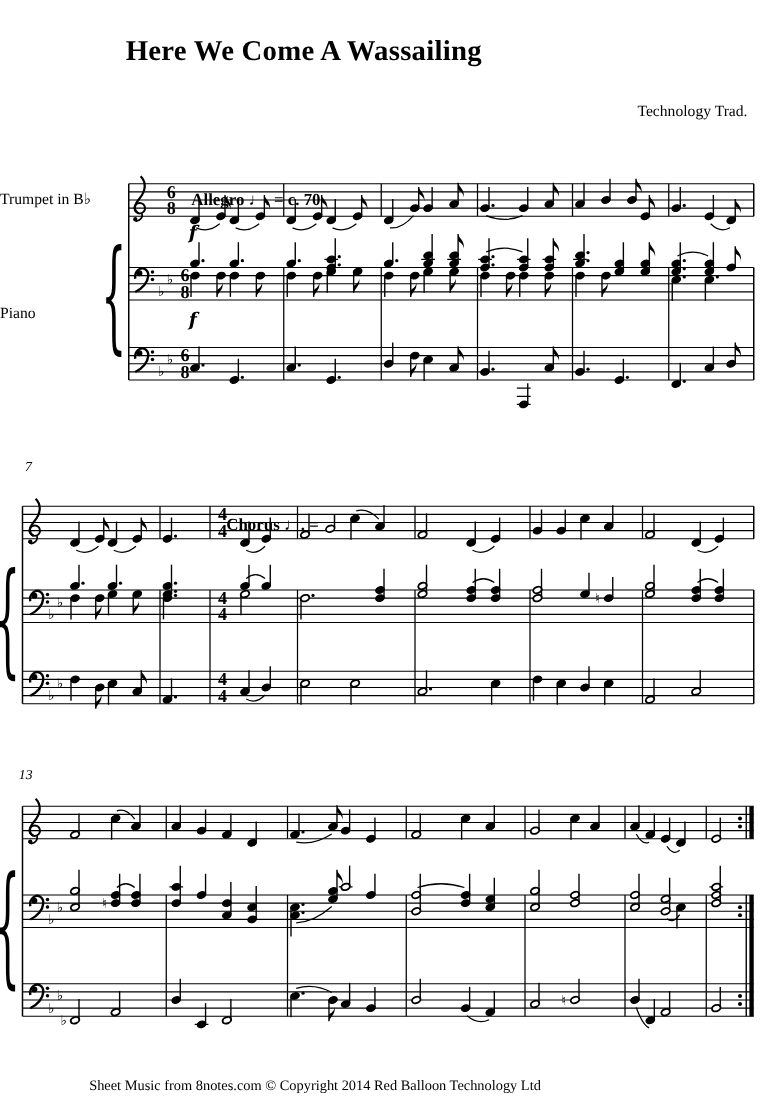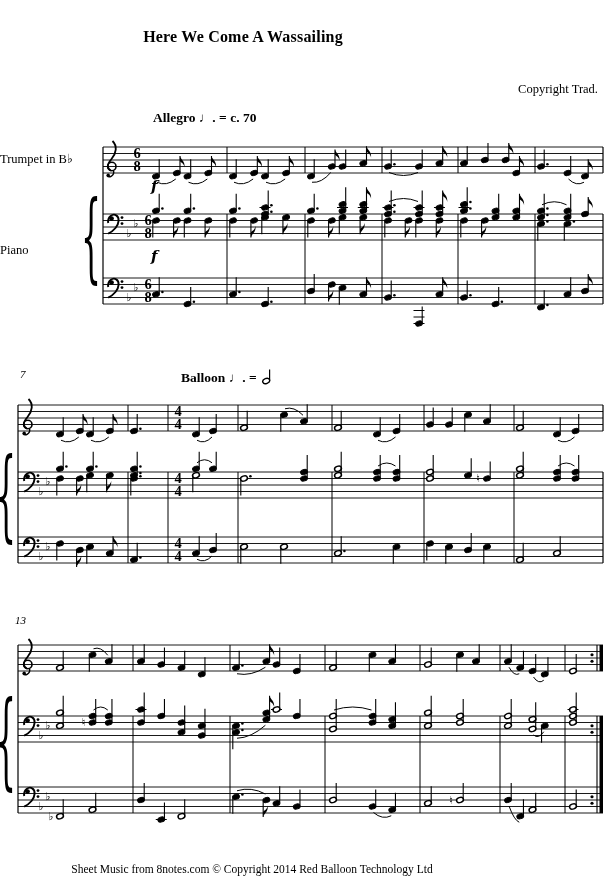--- a/index.html
+++ b/index.html
@@ -1,22 +1,22 @@
 <!DOCTYPE html>
 <html><head>
 <meta charset="utf-8">
 <style>
   html,body{margin:0;padding:0;background:#fff;}
   .page{position:relative;width:610px;height:892px;background:#ffffff;
         font-family:"Liberation Serif","DejaVu Serif",serif;color:#000;overflow:hidden;}
   .title{position:absolute;top:28px;left:0;width:486px;text-align:center;
-         font-size:16px;font-weight:bold;letter-spacing:.2px;}
+         font-size:23px;font-weight:bold;letter-spacing:.2px;}
   .composer{position:absolute;top:82px;right:12px;font-size:12.5px;}
   .tempo{position:absolute;font-size:13.5px;font-weight:bold;white-space:nowrap;
-         font-family:"Liberation Serif","DejaVu Sans",serif;display:flex;align-items:flex-end;}
+         font-family:"Liberation Serif","DejaVu Sans",serif;display:flex;align-items:flex-end;margin-top:42px;}
   .inst-label{position:absolute;font-size:12.5px;text-align:left;}
   .mnum{position:absolute;font-size:11px;font-style:italic;}
   .dyn{position:absolute;font-size:15px;font-weight:bold;font-style:italic;
        font-family:"DejaVu Serif",serif;}
   .footer{position:absolute;top:863px;left:0;width:504px;text-align:center;font-size:11.5px;}
   svg.score{position:absolute;left:0;top:0;}
   .halfnote-icon{margin-left:4px;margin-bottom:1px;}
 </style>
 </head>
 <body>
@@ -747,28 +747,28 @@
         <path d="M 237 738.25 Q 251.1875 737.75 265.375 725.25" fill="none" stroke="#000" stroke-width="1"></path>
         <path d="M 334 710 Q 352.75 704 371.5 710" fill="none" stroke="#000" stroke-width="1"></path>
         <path d="M 533.5 735 Q 538.625 739.375 543.75 731.75" fill="none" stroke="#000" stroke-width="1"></path>
         <path d="M 237 790.75 Q 251.1875 786.375 265.375 794" fill="none" stroke="#000" stroke-width="1"></path>
         <path d="M 373.5 812.5 Q 382.375 820.125 391.25 815.75" fill="none" stroke="#000" stroke-width="1"></path>
         <path d="M 509 806 Q 514.125 820.125 519.25 822.25" fill="none" stroke="#000" stroke-width="1"></path>
       </g>
     </svg>
 
   <div class="title">Here We Come A Wassailing</div>
-  <div class="composer">Copyright Trad.</div>
+  <div class="composer">Technology Trad.</div>
 
   <div class="tempo" style="left:153px;top:110px">
     <span>Allegro ♩. = c. 70</span>
   </div>
 
   <div class="tempo" style="left:181px;top:368px">
-    <span>Balloon ♩. =</span>
+    <span>Chorus ♩. =</span>
     <svg class="halfnote-icon" width="11" height="17">
       <line x1="8.6" y1="1.5" x2="8.6" y2="12.5" stroke="#000" stroke-width="1.2"></line>
       <ellipse cx="5.2" cy="13" rx="3.6" ry="2.5" transform="rotate(-22 5.2 13)" fill="#fff" stroke="#000" stroke-width="1.4"></ellipse>
     </svg>
   </div>
 
   <div class="inst-label" style="left:0;top:151px;width:97px">Trumpet in B♭</div>
   <div class="inst-label" style="left:0;top:243px;width:94px">Piano</div>
 
   <div class="mnum" style="left:20px;top:368px">7</div>

